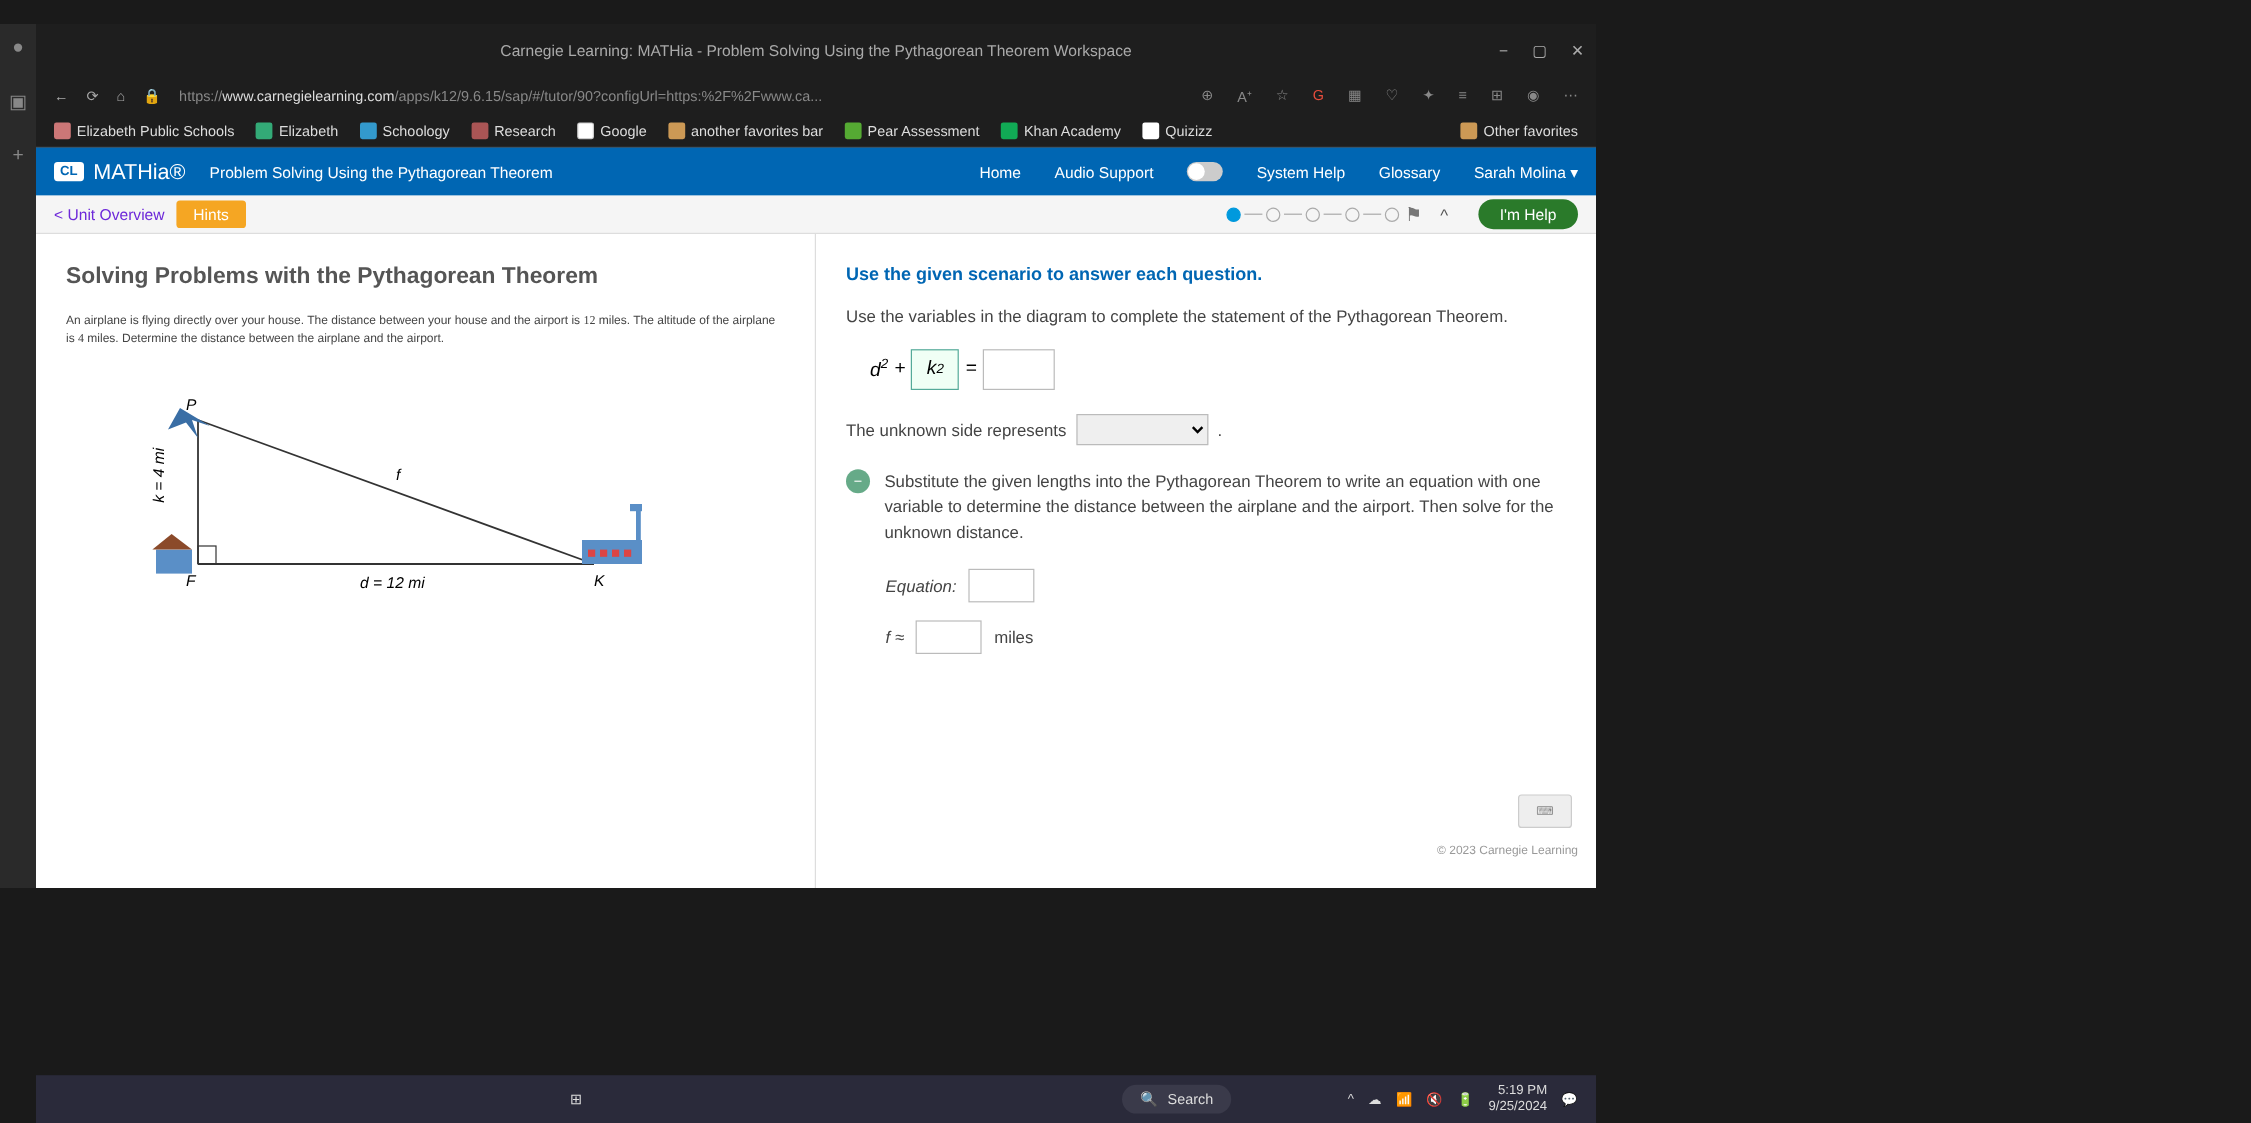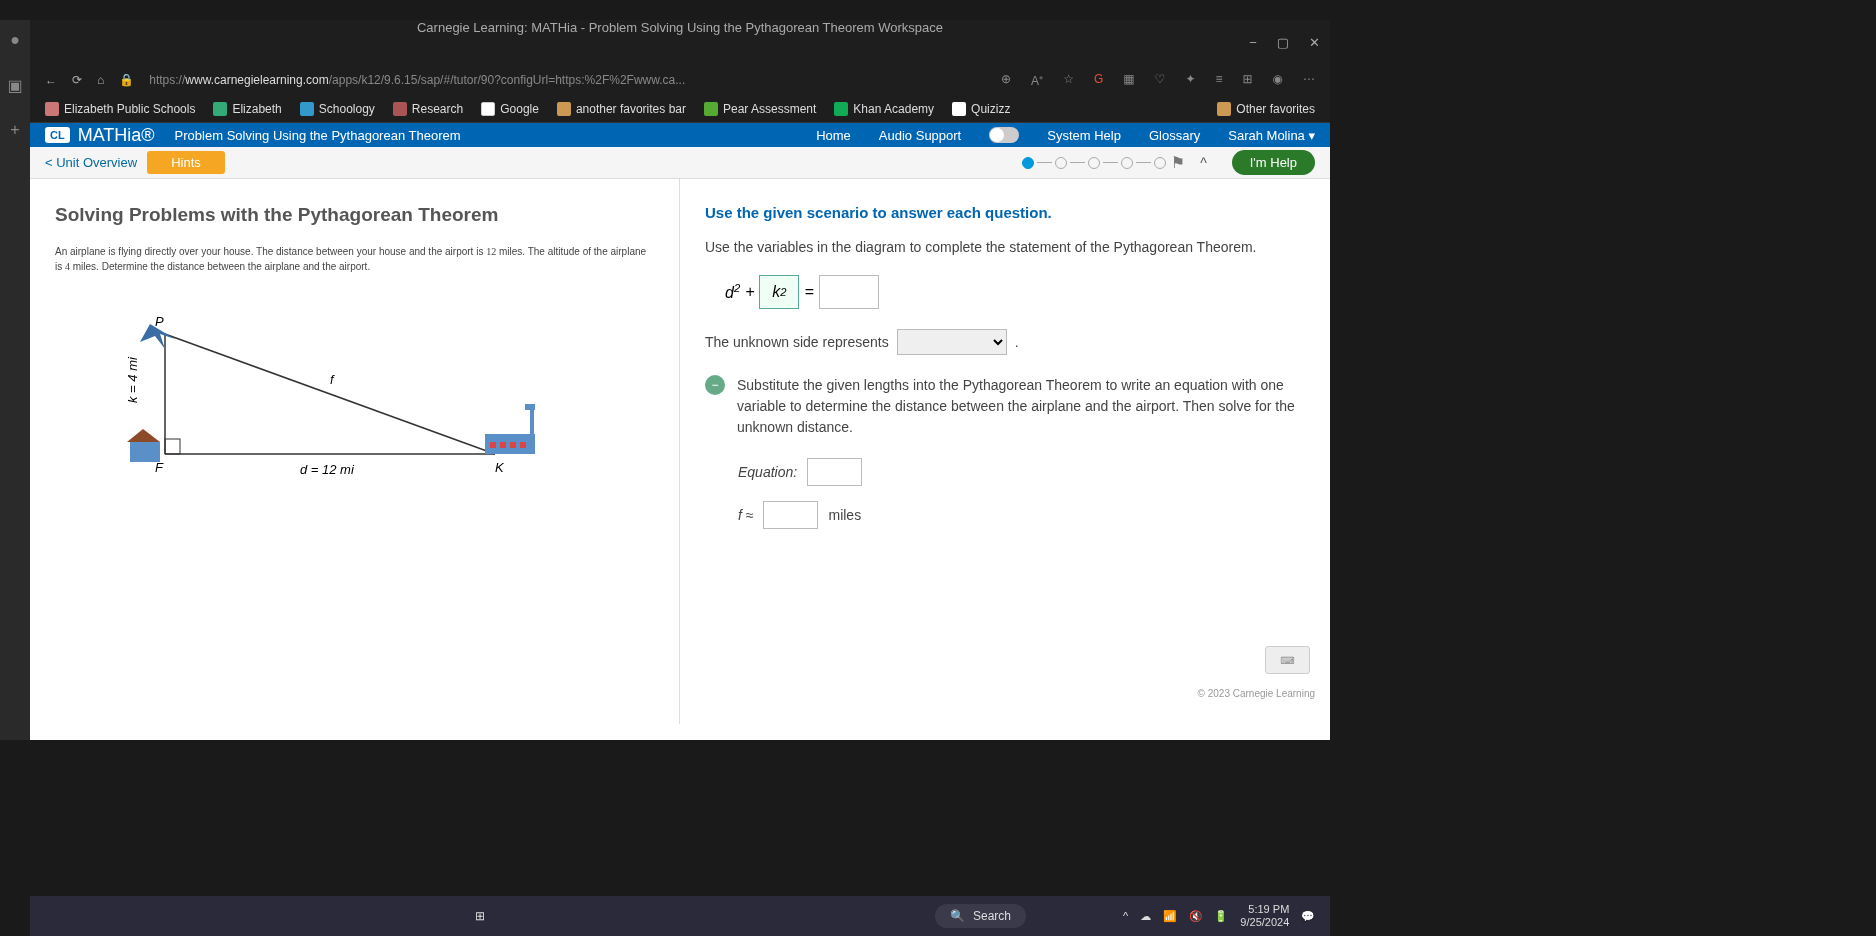--- a/index.html
+++ b/index.html
@@ -1,37 +1,37 @@
 <!DOCTYPE html>
 <html><head>
 <meta charset="utf-8">
 <style>
 *{margin:0;padding:0;box-sizing:border-box;font-family:Arial,sans-serif}
 body{background:#1a1a1a;width:1876px;height:936px;overflow:hidden}
 .screen{position:absolute;left:30px;top:20px;width:1300px;height:720px;background:#fff}
-.title-area{height:45px;background:#1e1e1e;display:flex;justify-content:center;color:#aaa;font-size:13px;position:relative}
+.title-area{height:45px;background:#1e1e1e;display:flex;align-items:center;justify-content:center;color:#aaa;font-size:13px;position:relative}
 .win-ctrl{position:absolute;right:10px;top:15px;display:flex;gap:20px;color:#aaa}
 .win-ctrl span{cursor:pointer}
 .addr-bar{height:30px;background:#1e1e1e;display:flex;align-items:center;padding:0 15px;gap:15px;color:#aaa;font-size:12px}
 .addr-bar .url{flex:0 1 auto;color:#888}
 .addr-bar .url .dom{color:#ddd}
 .addr-icons{margin-left:auto;display:flex;gap:20px;color:#888}
 .fav-bar{height:28px;background:#1e1e1e;display:flex;align-items:center;padding:0 15px;gap:18px;color:#ddd;font-size:12px;border-bottom:1px solid #333}
 .fav-item{display:flex;align-items:center;gap:5px;cursor:pointer}
 .fav-ico{width:14px;height:14px;background:#c77;border-radius:2px;display:inline-block}
-.mathia-hdr{height:24px;background:#0066b3;display:flex;align-items:center;padding:0 15px;color:#fff;font-size:13px}
+.mathia-hdr{height:40px;background:#0066b3;display:flex;align-items:center;padding:0 15px;color:#fff;font-size:13px}
 .mathia-logo{background:#fff;color:#0066b3;padding:2px 5px;border-radius:3px;font-weight:bold;margin-right:8px;font-size:11px}
 .mathia-brand{font-size:18px;font-weight:300;margin-right:20px}
 .mathia-nav{margin-left:auto;display:flex;gap:28px;align-items:center}
 .mathia-nav a{color:#fff;cursor:pointer}
 .toggle{width:30px;height:16px;background:#ccc;border-radius:8px;position:relative;display:inline-block}
 .toggle::after{content:'';width:14px;height:14px;background:#fff;border-radius:50%;position:absolute;top:1px;left:1px}
 .sub-bar{height:32px;background:#f5f5f5;display:flex;align-items:center;padding:0 15px;gap:10px;border-bottom:1px solid #ddd}
-.unit-link{color:#0369a1;font-size:13px;cursor:pointer}
-.hints-btn{background:#f5a623;color:#fff;padding:4px 24px;border-radius:3px;font-size:13px;cursor:pointer;border:none}
+.unit-link{color:#6d28d9;font-size:13px;cursor:pointer}
+.hints-btn{background:#f5a623;color:#fff;padding:4px 14px;border-radius:3px;font-size:13px;cursor:pointer;border:none}
 .progress{margin-left:auto;display:flex;align-items:center;gap:3px}
 .pdot{width:12px;height:12px;border:1px solid #aaa;border-radius:50%}
 .pdot.active{background:#0099dd;border-color:#0099dd}
 .pline{width:15px;height:1px;background:#aaa}
 .done-btn{background:#2a7a2a;color:#fff;padding:5px 18px;border-radius:14px;font-size:13px;margin-left:15px;cursor:pointer;border:none}
 .collapse{color:#555;cursor:pointer;margin-left:5px;font-size:14px}
 .content{display:flex;height:calc(100% - 175px);background:#fff}
 .left-pane{width:50%;padding:25px;border-right:1px solid #ddd}
 .right-pane{width:50%;padding:25px;position:relative}
 .ptitle{color:#555;font-size:19px;font-weight:bold;margin-bottom:18px}

